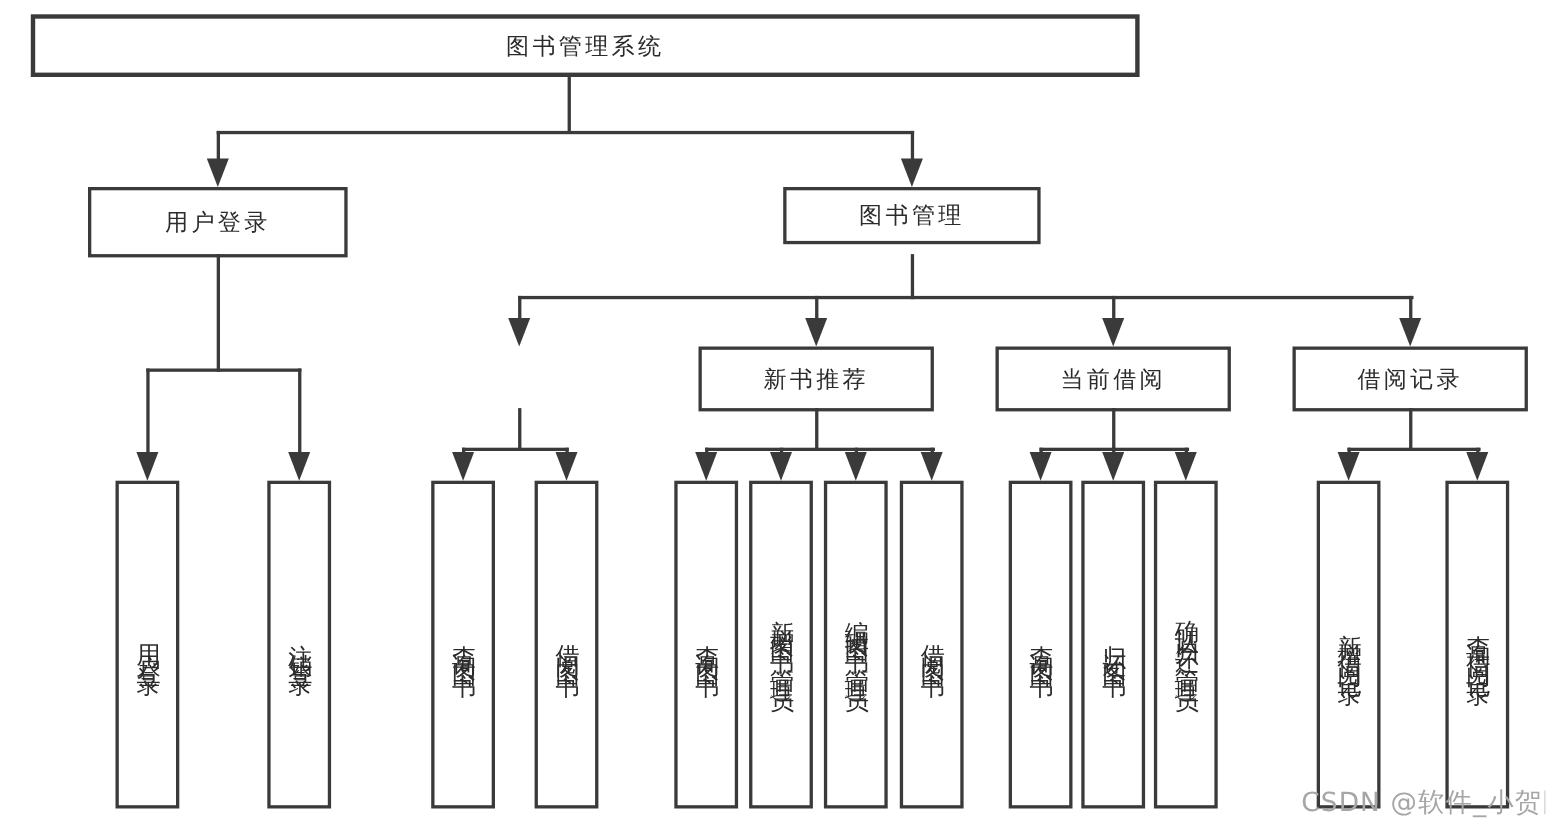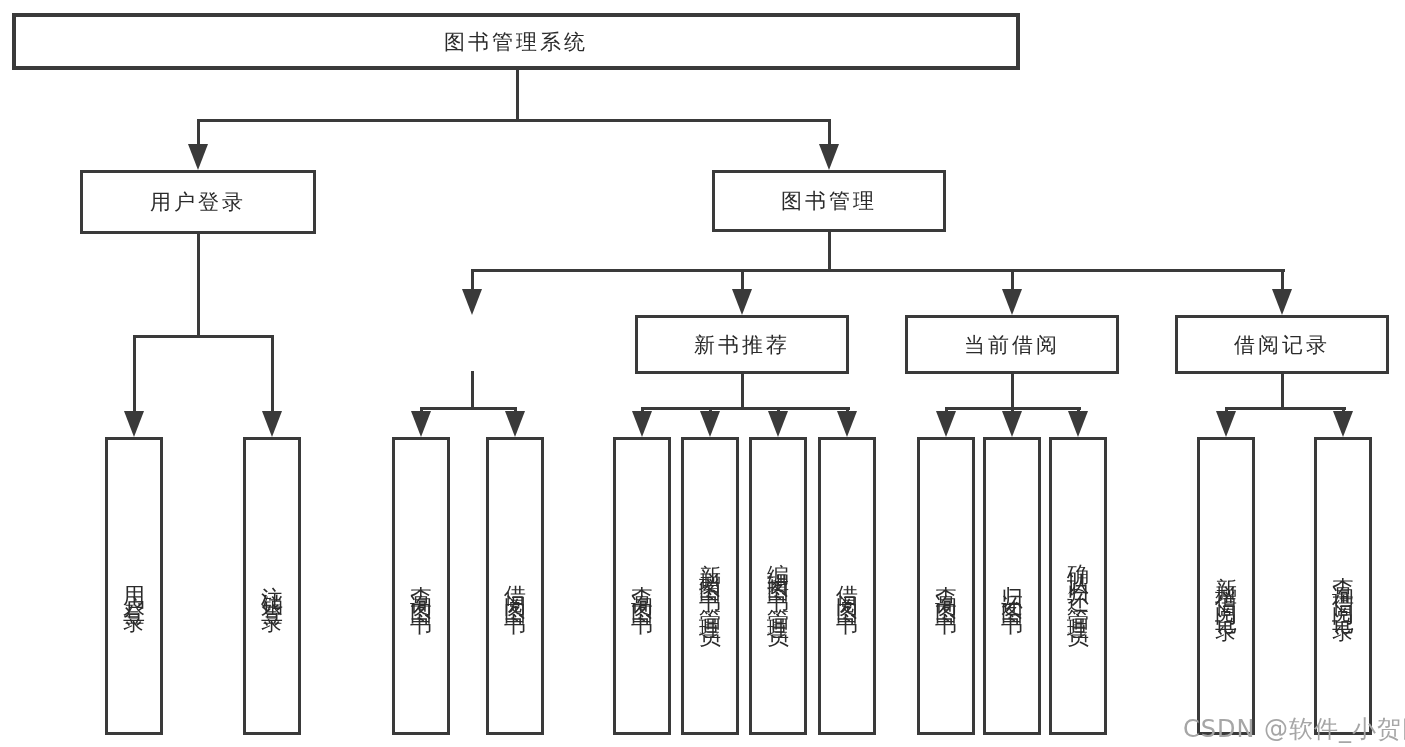--- a/index.html
+++ b/index.html
@@ -10,21 +10,21 @@
   }
   html,body{margin:0;padding:0;background:var(--bg);}
   body{font-family:"DejaVu Sans","Liberation Sans",sans-serif;}
   .stage{position:relative;width:1405px;height:747px;background:var(--bg);overflow:hidden;}
   .bx{
     position:absolute;box-sizing:border-box;
     border:3px solid var(--line);background:#ffffff;
     display:flex;align-items:center;justify-content:center;
     color:var(--ink);
   }
-  .bx.root{border-width:4px;}
+  .bx.root{border-width:4px;margin-left:16px;}
   .hl{font-size:21px;letter-spacing:3px;white-space:nowrap;}
   .vl{
     writing-mode:vertical-rl;text-orientation:mixed;
     font-size:22px;letter-spacing:9px;line-height:1;white-space:nowrap;
   }
   .ln{position:absolute;background:var(--line);}
   .ah{
     position:absolute;width:0;height:0;
     border-left:10px solid transparent;border-right:10px solid transparent;
     border-top:26px solid var(--line);
@@ -39,21 +39,21 @@
 
 <div class="stage">
 
   <div class="bx root" style="left:12px;top:13px;width:1008px;height:57px">
     <span class="hl">图书管理系统</span>
   </div>
 
   <div class="bx" style="left:80px;top:170px;width:236px;height:64px">
     <span class="hl">用户登录</span>
   </div>
-  <div class="bx" style="left:712px;top:170px;width:234px;height:62px">
+  <div class="bx" style="left:712px;top:170px;width:234px;height:52px">
     <span class="hl">图书管理</span>
   </div>
 
   <div class="bx" style="left:635px;top:315px;width:214px;height:59px">
     <span class="hl">新书推荐</span>
   </div>
   <div class="bx" style="left:905px;top:315px;width:214px;height:59px">
     <span class="hl">当前借阅</span>
   </div>
   <div class="bx" style="left:1175px;top:315px;width:214px;height:59px">

